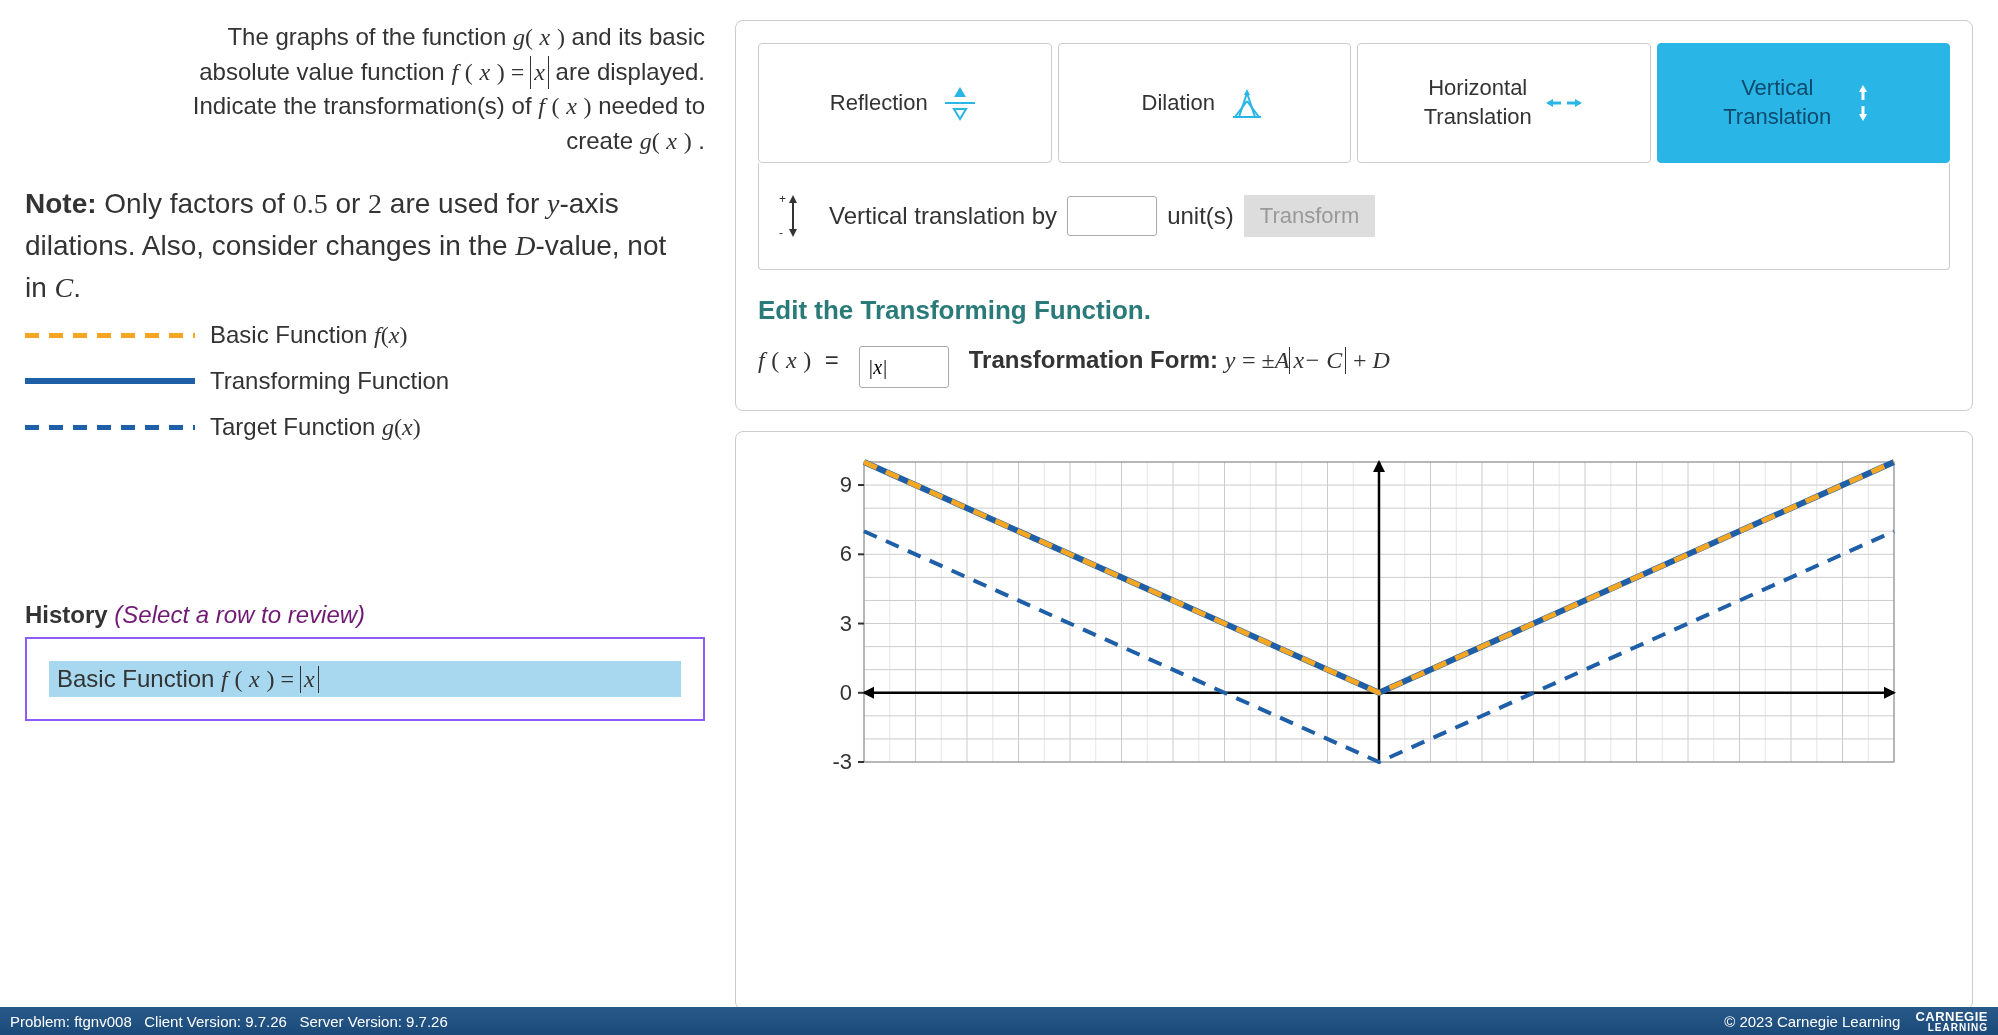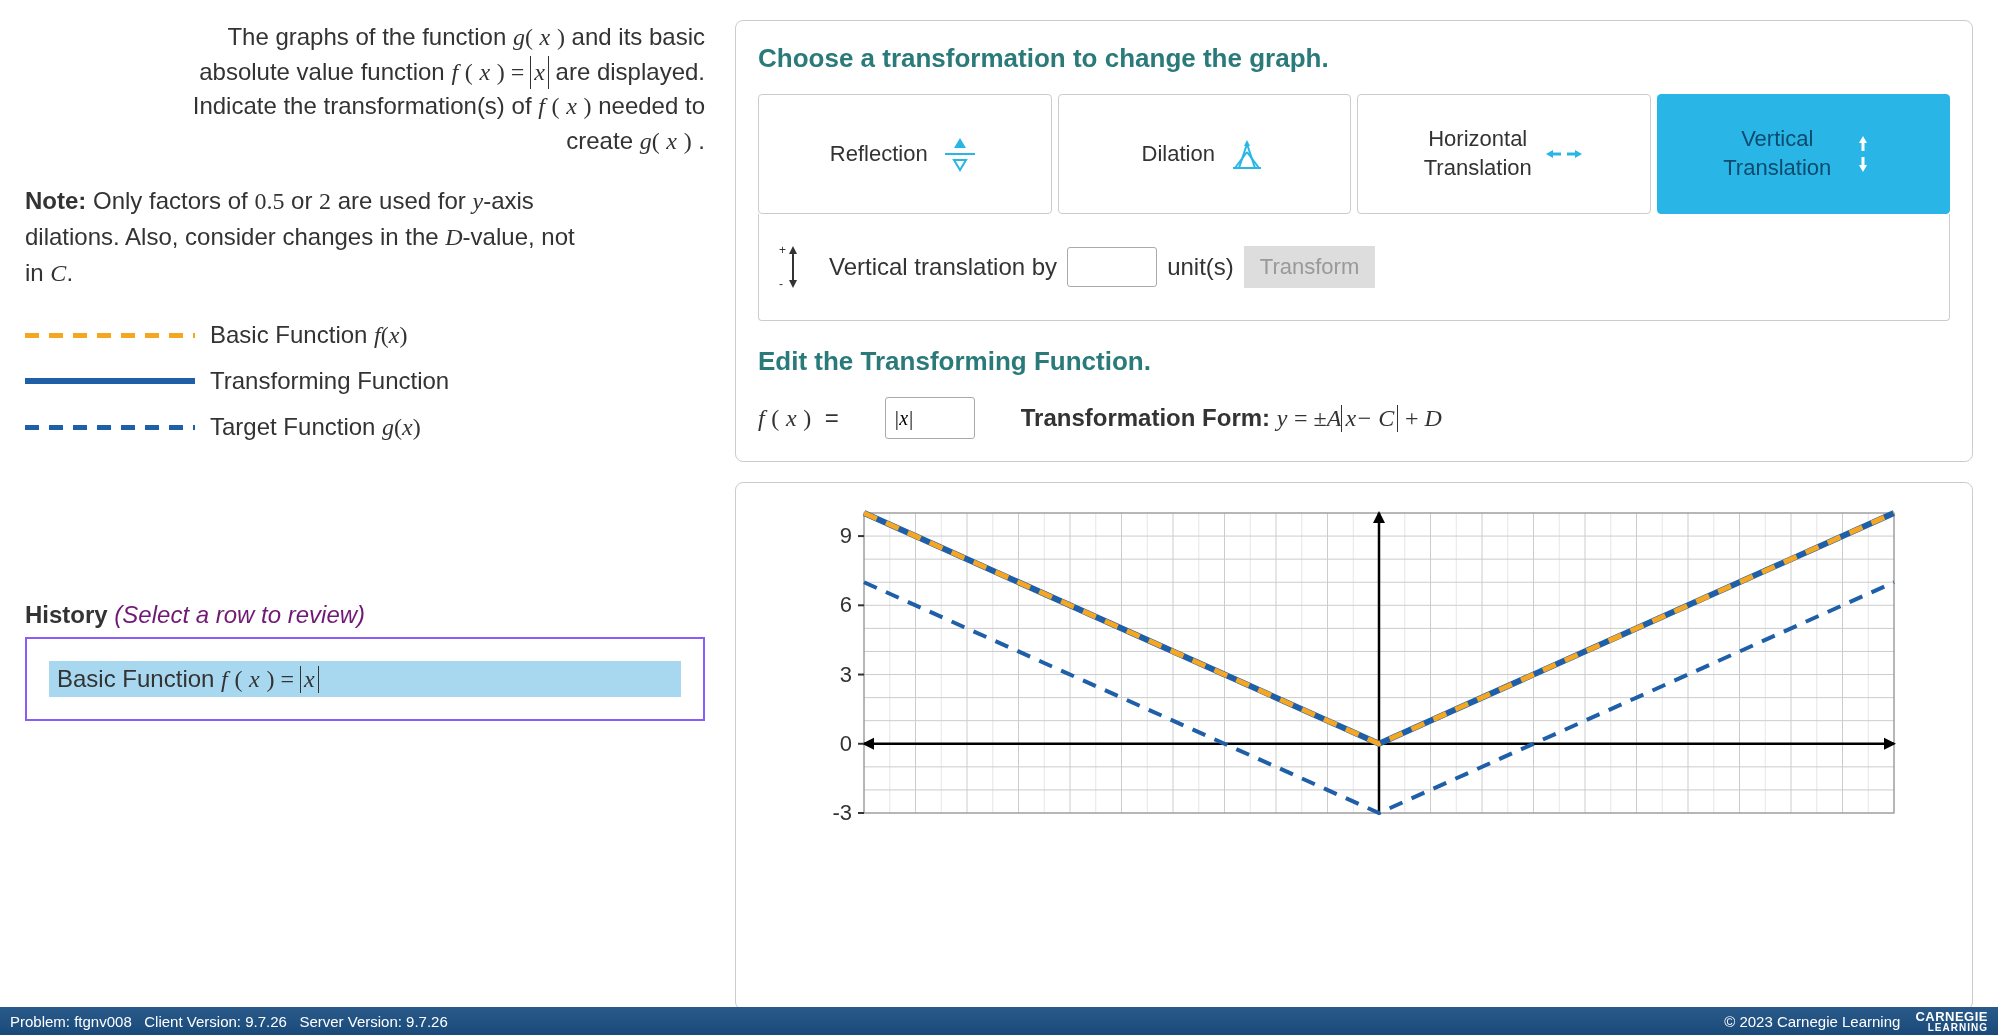--- a/index.html
+++ b/index.html
@@ -4,42 +4,42 @@
 <style>
 * { box-sizing: border-box; margin: 0; padding: 0; }
 body { font-family: Arial, Helvetica, sans-serif; font-size: 20px; color: #333; background: #fff; width: 1998px; height: 1035px; overflow: hidden; position: relative; }
 .main { display: flex; padding: 20px 25px 0 25px; gap: 30px; height: 1010px; }
 .left { width: 680px; flex-shrink: 0; }
 .right { flex: 1; display: flex; flex-direction: column; gap: 20px; }
 .prompt { font-size: 24px; line-height: 1.4; margin-bottom: 25px; text-align: right; }
 .math-i { font-style: italic; font-family: 'Times New Roman', serif; }
 .math { font-family: 'Times New Roman', serif; }
 .abs-bar { display: inline-block; border-left: 1px solid #333; border-right: 1px solid #333; padding: 0 3px; font-style: italic; font-family: 'Times New Roman', serif; }
-.note { font-size: 24px; line-height: 1.5; margin-bottom: 30px; }
+.note { font-size: 28px; line-height: 1.5; margin-bottom: 12px; }
 .legend { margin-bottom: 30px; }
 .legend-row { display: flex; align-items: center; margin-bottom: 18px; font-size: 24px; }
 .swatch { width: 170px; height: 6px; margin-right: 15px; }
 .dash-orange { background: repeating-linear-gradient(to right, #f5a623 0 14px, transparent 14px 24px); height: 5px; }
 .solid-blue { background: #1f5fa8; height: 6px; }
 .dash-blue { background: repeating-linear-gradient(to right, #1f5fa8 0 14px, transparent 14px 24px); height: 5px; }
 .history-heading { font-size: 24px; margin-bottom: 8px; }
 .history-heading em { font-style: italic; color: #701a75; }
 .history-box { border: 2px solid #8b5cf6; padding: 22px; }
 .history-row { background: #a8d8f0; padding: 4px 8px; font-size: 24px; }
 .panel { border: 1px solid #ccc; border-radius: 8px; padding: 22px 22px; }
 .panel-title { color: #2a7a7a; font-weight: bold; font-size: 26px; margin-bottom: 20px; }
 .tabs { display: flex; gap: 6px; }
 .tab { flex: 1; border: 1px solid #ccc; border-radius: 4px; display: flex; align-items: center; justify-content: center; gap: 12px; height: 120px; font-size: 22px; color: #333; cursor: pointer; text-align: center; line-height: 1.3; }
 .tab.active { background: #29b6e6; color: #0c4a6e; border-color: #29b6e6; }
 .tab-icon { width: 40px; height: 40px; display: flex; align-items: center; justify-content: center; }
 .control-row { border: 1px solid #ccc; border-top: none; border-radius: 0 0 4px 4px; padding: 28px 20px; display: flex; align-items: center; gap: 10px; font-size: 24px; }
 .ctrl-icon { width: 30px; height: 50px; margin-right: 10px; }
 .num-input { width: 90px; height: 40px; border: 1px solid #aaa; border-radius: 3px; font-size: 20px; padding: 0 6px; }
 .btn-transform { background: #ddd; color: #999; border: none; border-radius: 0; padding: 8px 16px; font-size: 22px; cursor: pointer; }
-.edit-row { display: flex; align-items: center; gap: 46px; font-size: 24px; }
+.edit-row { display: flex; gap: 20px; font-size: 24px; }
 .fx-input { width: 90px; height: 42px; border: 1px solid #aaa; border-radius: 3px; font-size: 20px; padding: 0 8px; font-family: 'Times New Roman', serif; font-style: italic; }
 .chart-wrap { border: 1px solid #ccc; border-radius: 8px; padding: 20px; flex: 1; display: flex; align-items: flex-start; justify-content: center; overflow: hidden; }
 .footer { position: absolute; bottom: 0; left: 0; right: 0; height: 28px; background: linear-gradient(#2a5a8a, #1a4a7a); color: #fff; font-size: 15px; display: flex; align-items: center; padding: 4px 10px; justify-content: space-between; }
 .brand { font-weight: bold; font-size: 13px; letter-spacing: 0.5px; text-align: right; line-height: 1; }
 .brand-sub { font-size: 10px; letter-spacing: 1px; }
 svg { display: block; }
 </style>
 </head>
 <body>
 
@@ -80,21 +80,20 @@
     </div>
     <div class="history-box">
       <div class="history-row">
         <span>Basic Function </span><span class="math-i">f</span> <span class="math">(</span> <span class="math-i">x</span> <span class="math">) = </span><span class="abs-bar">x</span>
       </div>
     </div>
   </div>
 
   <div class="right">
     <div class="panel">
-      <div class="panel-title">Choose a transformation to change the graph.</div>
 
       <div class="tabs">
         <div class="tab">
           <span>Reflection</span>
           <span class="tab-icon">
             <svg width="40" height="40" viewBox="0 0 40 40">
                 <line x1="5" y1="20" x2="35" y2="20" stroke="#29b6e6" stroke-width="2"></line>
                 <polygon points="20,4 14,14 26,14" fill="#29b6e6"></polygon>
                 <polygon points="20,36 14,26 26,26" fill="none" stroke="#29b6e6" stroke-width="2"></polygon>
               </svg>

